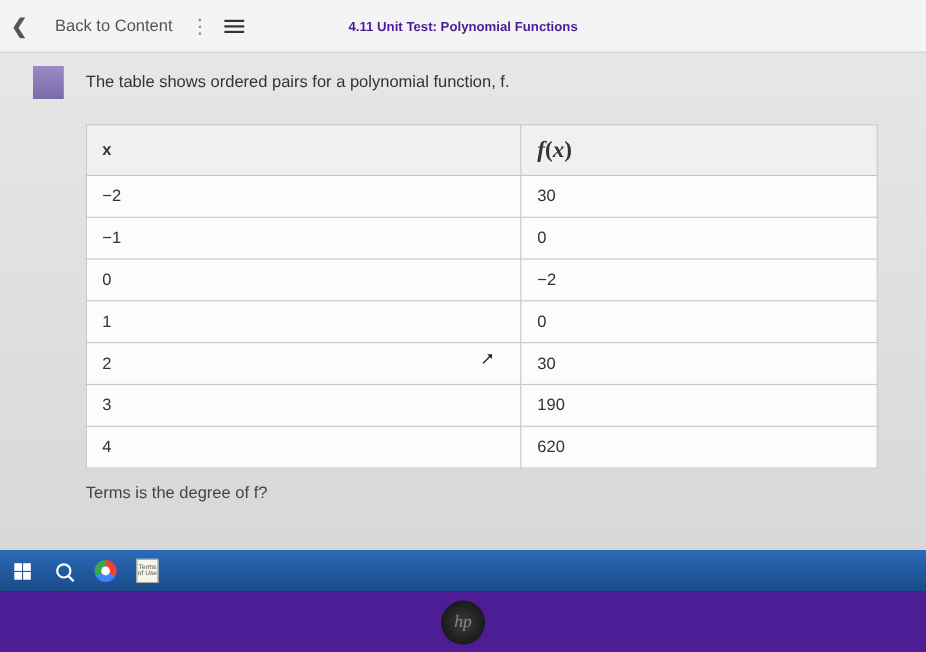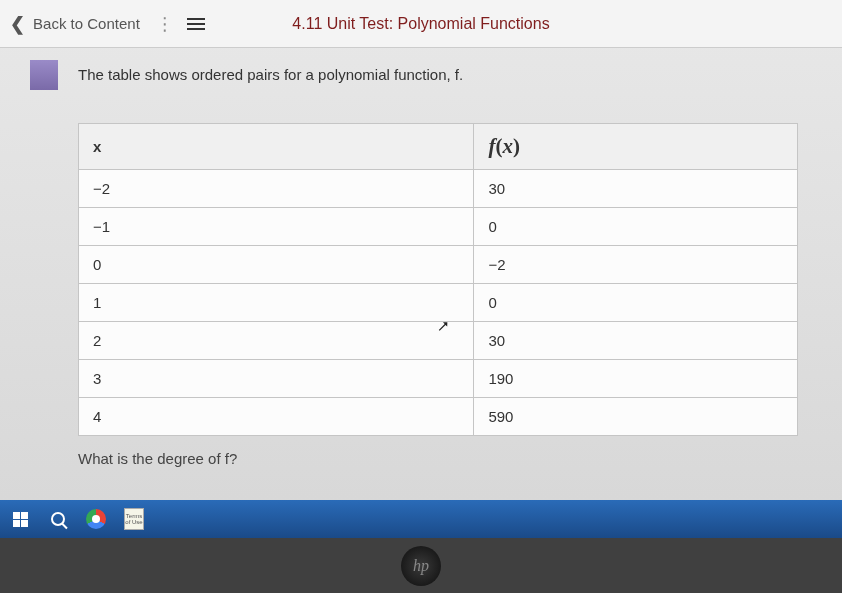--- a/index.html
+++ b/index.html
@@ -29,20 +29,21 @@
     .back-chevron {
       font-size: 18px;
       color: #555;
       font-weight: bold;
       cursor: pointer;
     }
     .back-text {
       color: #555;
       font-size: 15px;
       cursor: pointer;
+      margin-left: 17px;
     }
     .vdots {
       color: #888;
       font-size: 18px;
       margin-left: 8px;
       cursor: pointer;
       letter-spacing: -1px;
     }
     .hamburger {
       display: inline-block;
@@ -53,44 +54,44 @@
       display: block;
       width: 18px;
       height: 2px;
       background: #333;
       margin: 3px 0;
     }
     .title {
       position: absolute;
       left: 50%;
       transform: translateX(-50%);
-      color: #7f1d1d;
-      font-weight: normal;
-      font-size: 16px;
+      color: #4c1d95;
+      font-weight: bold;
+      font-size: 12px;
     }
     .content-wrap {
       display: flex;
       height: calc(100% - 48px);
     }
     .purple-bar {
       width: 28px;
       margin-left: 30px;
       margin-top: 12px;
       height: 30px;
       background: linear-gradient(180deg, #9a8bc8, #7a6aa8);
       align-self: flex-start;
     }
     .content {
       flex: 1;
       padding: 18px 0 0 20px;
     }
     .prompt {
       color: #333;
       font-size: 15px;
-      margin-bottom: 40px;
+      margin-bottom: 30px;
     }
     .tbl {
       width: 720px;
       border-collapse: collapse;
       background: #fcfcfc;
       border: 1px solid #c5c5c5;
     }
     .tbl th, .tbl td {
       border: 1px solid #c5c5c5;
       padding: 10px 14px;
@@ -163,21 +164,21 @@
       content: ""; position: absolute; width: 8px; height: 8px; background: #fff; border-radius: 50%; top: 6px; left: 6px;
     }
     .doc-ico {
       width: 20px; height: 22px; background: #f5f5e8; border: 1px solid #aaa; font-size: 6px; color: #555; display: flex; align-items: center; justify-content: center; text-align: center;
     }
     .bezel {
       position: absolute;
       bottom: 0;
       width: 842px;
       height: 55px;
-      background: #404040;
+      background: #4c1d95;
       display: flex;
       align-items: center;
       justify-content: center;
     }
     .hp-logo {
       width: 40px; height: 40px; border-radius: 50%;
       background: radial-gradient(circle, #3a3a3a 0%, #1a1a1a 70%);
       display: flex; align-items: center; justify-content: center;
       color: #888; font-style: italic; font-size: 16px; font-family: serif;
     }
@@ -231,26 +232,26 @@
           <tr>
               <td>2</td>
               <td>30</td>
             </tr>
           <tr>
               <td>3</td>
               <td>190</td>
             </tr>
           <tr>
               <td>4</td>
-              <td>590</td>
+              <td>620</td>
             </tr>
         </tbody>
       </table>
 
-      <div class="question">What is the degree of f?</div>
+      <div class="question">Terms is the degree of f?</div>
     </div>
   </div>
 
   <div class="cursor-arrow">⭧</div>
 </div>
 
 <div class="taskbar">
   <div class="tb-icon">
     <div class="win-grid">
         <div></div>

